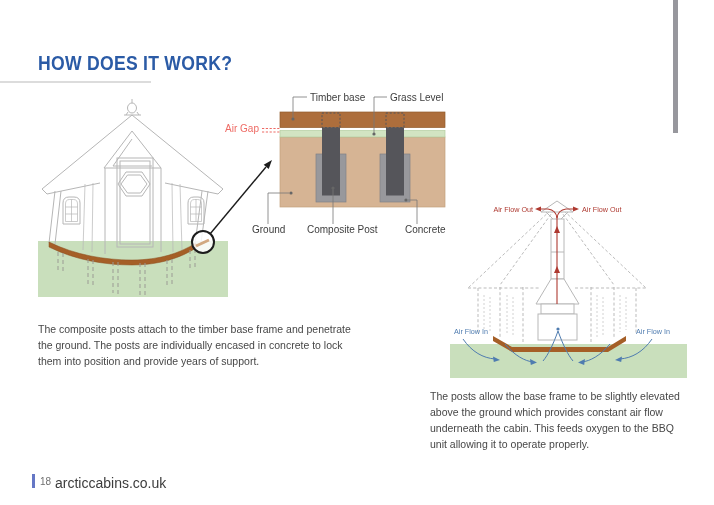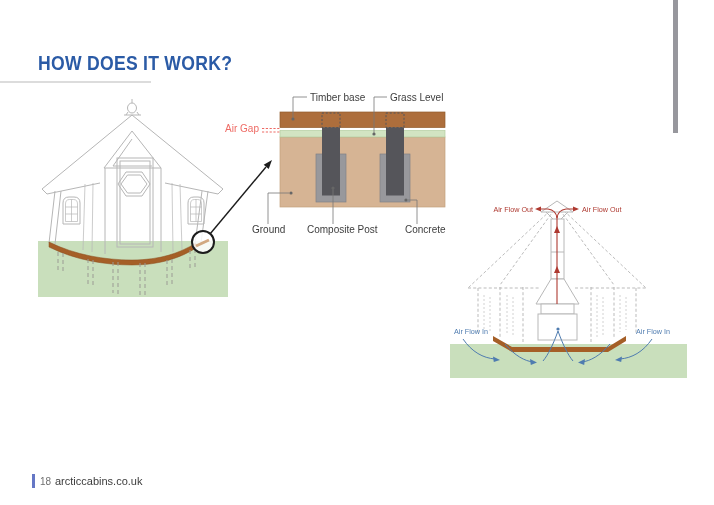--- a/index.html
+++ b/index.html
@@ -12,21 +12,21 @@
     font-size:20px; font-weight:bold; letter-spacing:.3px;
     color:#2b5ba6; white-space:nowrap;
     transform:scaleX(.88); transform-origin:0 50%;
   }
   .title-rule { position:absolute; left:0; top:81px; width:151px; height:2px; background:#dcdcdc; }
   .caption { position:absolute; color:#474747; font-size:10.5px; line-height:16px; }
   .caption-left  { left:38px;  top:321px; width:330px; }
   .caption-right { left:430px; top:388px; width:262px; }
   .footer-bar  { position:absolute; left:32px; top:474px; width:3px; height:14px; background:#6577c5; }
   .footer-num  { position:absolute; left:40px; top:476px; font-size:10px; color:#707070; }
-  .footer-site { position:absolute; left:55px; top:475px; font-size:11px; color:#3c3c3c; }
+  .footer-site { position:absolute; left:55px; top:475px; font-size:14px; color:#3c3c3c; }
   .edge-strip { position:absolute; left:673px; top:0; width:5px; height:133px; background:#97979d; }
   svg.art { position:absolute; left:0; top:0; width:714px; height:505px; }
   .lbl  { font-family:"Liberation Sans", sans-serif; font-size:10px; fill:#3d3d3d; }
   .lbl-red  { font-family:"Liberation Sans", sans-serif; font-size:10px; fill:#ee6a64; }
   .lbl-out  { font-family:"Liberation Sans", sans-serif; font-size:7.2px; fill:#ae3930; }
   .lbl-in   { font-family:"Liberation Sans", sans-serif; font-size:7.2px; fill:#4f7cb0; }
 </style>
 </head>
 <body>
 
@@ -178,19 +178,21 @@
         <polygon points="500,360 493,356.5 493.8,362"></polygon>
         <polygon points="537,362.5 530,359 530.8,365"></polygon>
         <polygon points="615,360 622,356.5 621.2,362"></polygon>
         <polygon points="578,362.5 585,359 584.2,365"></polygon>
       </g>
       <text class="lbl-in" x="454" y="334">Air Flow In</text>
       <text class="lbl-in" x="636" y="334">Air Flow In</text>
     </g>
   </svg>
 
+  <div class="caption caption-left">The composite posts attach to the timber base frame and penetrate the ground. The posts are individually encased in concrete to lock them into position and provide years of support.</div>
+  <div class="caption caption-right">The posts allow the base frame to be slightly elevated above the ground which provides constant air flow underneath the cabin. This feeds oxygen to the BBQ unit allowing it to operate properly.</div>
 
   <div class="footer-bar"></div>
   <div class="footer-num">18</div>
   <div class="footer-site">arcticcabins.co.uk</div>
 
   <div class="edge-strip"></div>
 </div>
 
 </body></html>

